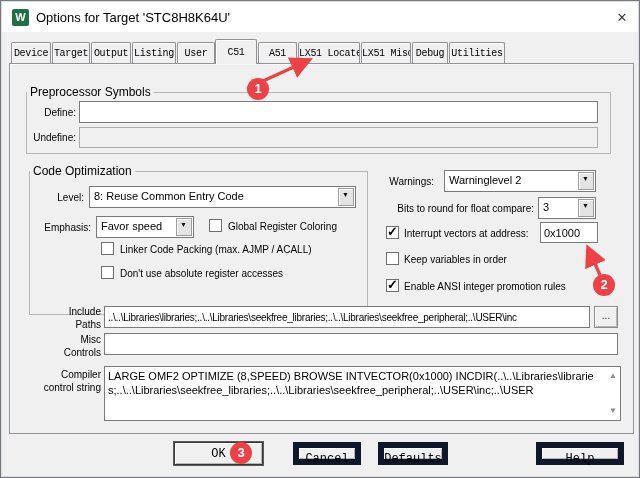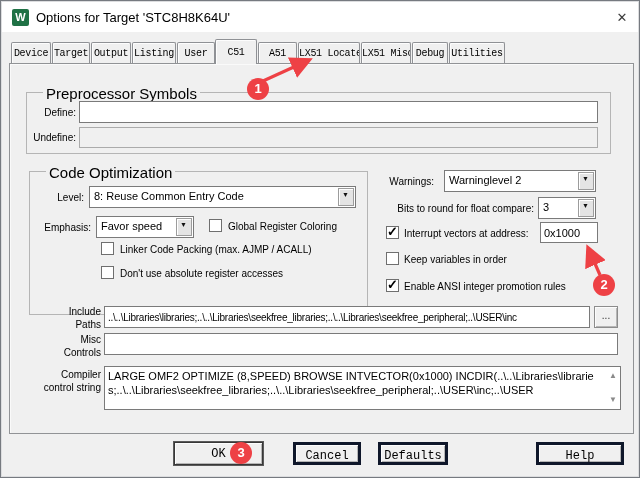--- a/index.html
+++ b/index.html
@@ -13,39 +13,39 @@
   .close{position:absolute;left:610px;top:7px;width:20px;height:18px;font-size:13px;color:#3c3c3c;text-align:center;line-height:18px;}
   .tab{position:absolute;top:41px;height:21px;background:#f0f0f0;border:1px solid #8f9195;border-bottom:none;
        border-radius:2px 2px 0 0;font-family:"Liberation Mono",monospace;font-size:10px;letter-spacing:-0.3px;
        text-align:center;padding-top:5px;z-index:2;box-shadow:inset 1px 1px 0 #fdfdfd;box-sizing:border-box;white-space:nowrap;overflow:hidden;}
   .tab.selected{top:38px;height:25px;z-index:4;padding-top:7px;}
   .panel{position:absolute;left:8px;top:62px;width:625px;height:371px;background:#f0f0f0;
          border:1px solid #919396;box-shadow:inset 1px 1px 0 #fafafa;z-index:1;box-sizing:border-box;}
   .label{position:absolute;font-size:10px;color:#000;z-index:2;line-height:13px;}
   .r{text-align:right;}
   .groupbox{position:absolute;border:1px solid #b5b5b5;z-index:2;box-sizing:border-box;}
-  .grouplabel{position:absolute;top:-8px;left:16px;background:#f0f0f0;padding:0 3px;font-size:15px;white-space:nowrap;}
+  .grouplabel{position:absolute;top:-8px;left:0;background:#f0f0f0;padding:0 3px;font-size:12px;white-space:nowrap;}
   .tbox{position:absolute;background:#fff;border:1px solid #7a7a7a;font-size:11px;color:#000;
         font-family:"Liberation Sans",sans-serif;padding:0 3px;z-index:2;box-sizing:border-box;outline:none;}
   .tbox.disabled{background:#f0f0f0;border-color:#ababab;}
   .tbox.paths{font-size:10px;letter-spacing:-0.25px;}
   .combo{position:absolute;background:#fff;border:1px solid #7a7a7a;z-index:2;box-sizing:border-box;}
   .cval{position:absolute;left:4px;top:3px;font-size:11px;white-space:nowrap;}
   .cbtn{position:absolute;top:1px;right:1px;bottom:1px;width:16px;background:#e4e4e4;border:1px solid #9c9c9c;
         box-shadow:inset 1px 1px 0 #fff;box-sizing:border-box;}
   .cbtn::after{content:"▼";position:absolute;left:3px;top:2px;font-size:7px;color:#111;}
   .checkbox{position:absolute;width:13px;height:13px;background:#fff;border:1px solid #6f6f6f;z-index:2;box-sizing:border-box;}
   .checkbox.checked::after{content:"✓";position:absolute;left:0;top:-3px;font-size:13px;font-weight:bold;color:#000;}
-  .btn{position:absolute;top:441px;height:23px;background:#f0f0f0;border:3px solid #0f172a;
+  .btn{position:absolute;top:441px;height:23px;background:#f0f0f0;border:6px solid #0f172a;
        box-shadow:inset 1px 1px 0 #fcfcfc, inset -1px -1px 0 #b6b6b6;
        font-family:"Liberation Mono",monospace;font-size:12px;text-align:center;padding-top:4px;z-index:2;box-sizing:border-box;}
   .btn.default{border:1px solid #383838;box-shadow:0 0 0 1px #5a5a5a, inset 1px 1px 0 #fcfcfc, inset -1px -1px 0 #b6b6b6;}
   .sbtn{position:absolute;background:#f0f0f0;border:1px solid #8c8c8c;box-shadow:inset 1px 1px 0 #fcfcfc, inset -1px -1px 0 #b6b6b6;
         font-size:10px;text-align:center;color:#333;z-index:2;box-sizing:border-box;}
-  .compilerbox{position:absolute;left:103px;top:365px;width:517px;height:44px;background:#fff;
+  .compilerbox{position:absolute;left:103px;top:365px;width:517px;height:55px;background:#fff;
                border:1px solid #7a7a7a;z-index:2;box-sizing:border-box;padding-left:36px;}
   .compilertext{position:absolute;left:3px;top:2px;right:16px;bottom:2px;font-size:11px;line-height:14px;
                 word-break:break-all;overflow:hidden;color:#000;}
   .scroll-ic{position:absolute;right:3px;font-size:8px;color:#8a8a8a;z-index:3;line-height:8px;}
   .ann{position:absolute;width:22px;height:22px;border-radius:50%;background:#ee4145;color:#fff;
        font-size:13px;font-weight:bold;text-align:center;line-height:22px;z-index:10;}
   .overlay{position:absolute;left:0;top:0;width:640px;height:478px;z-index:9;pointer-events:none;}
 </style>
 </head>
 <body>

